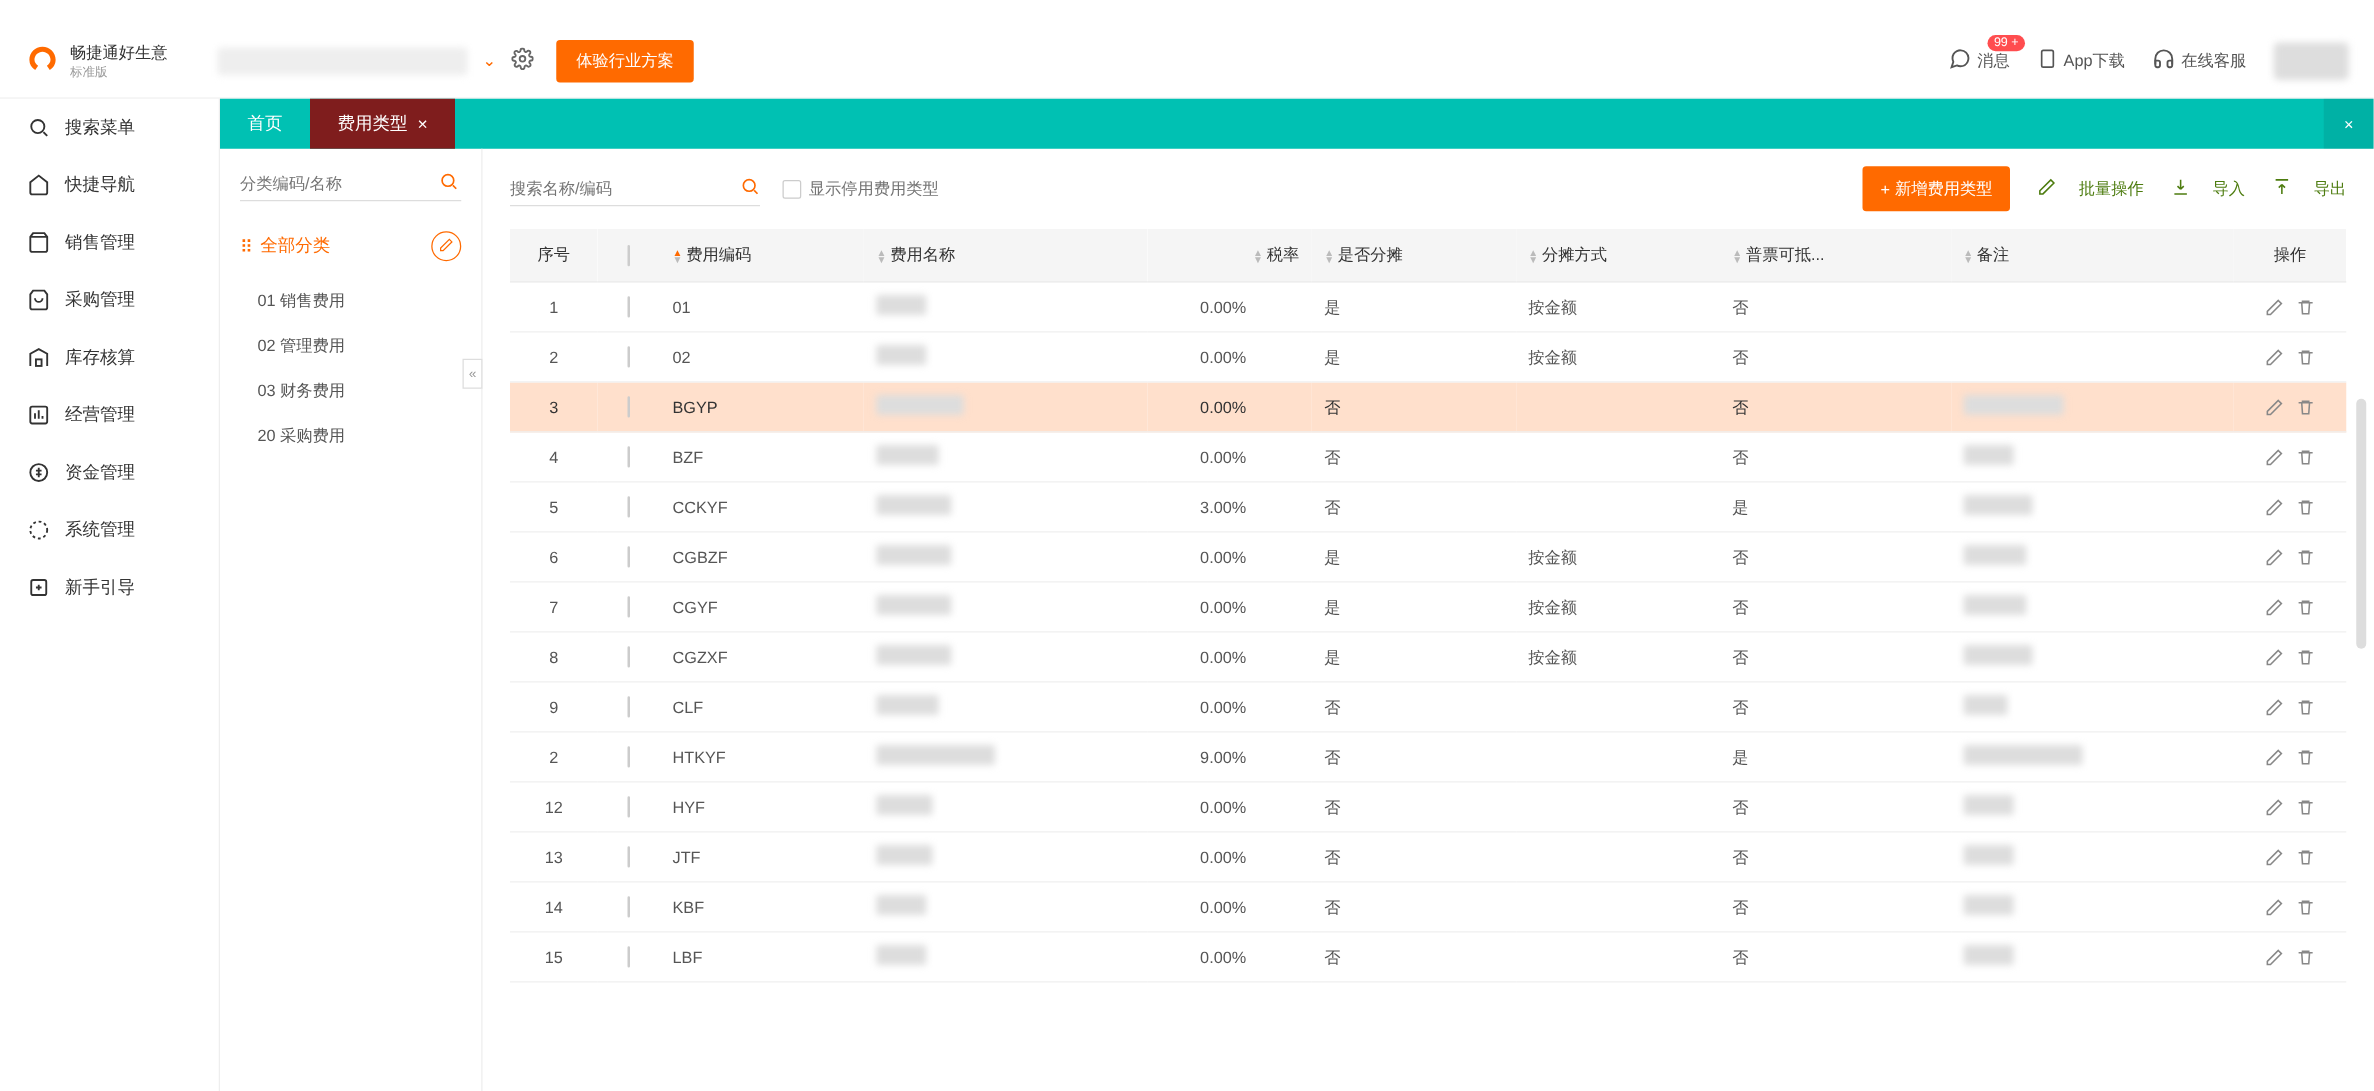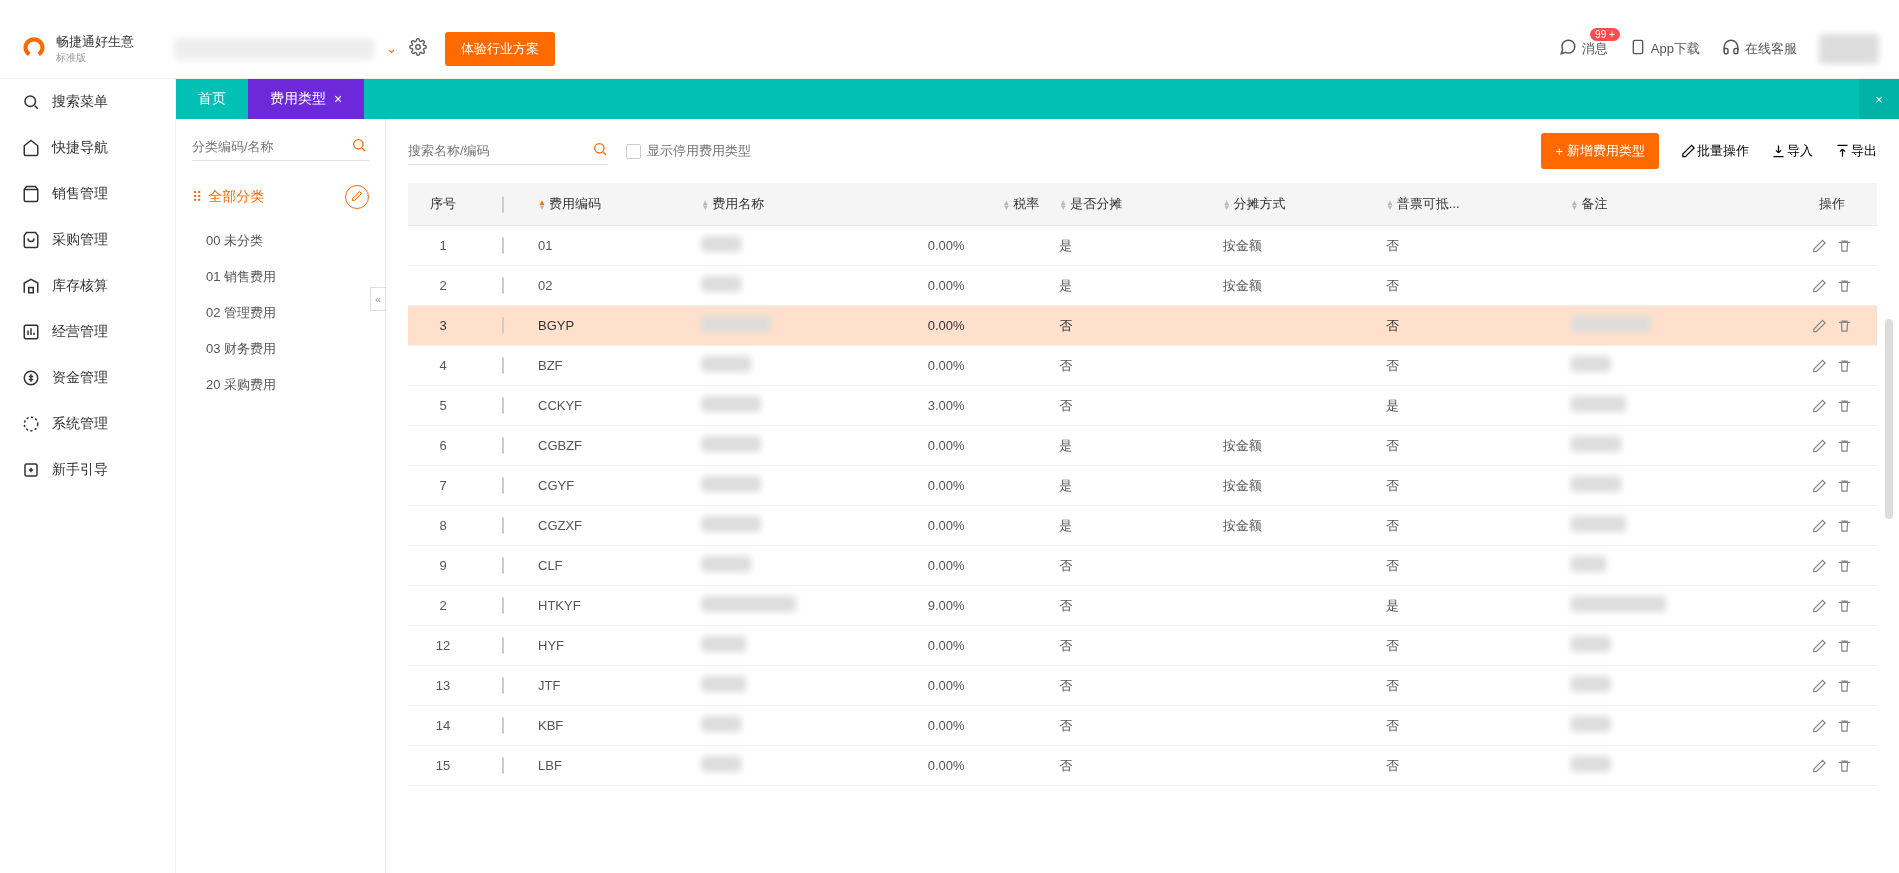--- a/index.html
+++ b/index.html
@@ -28,21 +28,21 @@
 .side-item { display: flex; align-items: center; gap: 12px; padding: 14px 22px; cursor: pointer; color: #333; font-size: 14px; }
 .side-item.active { background: #ff6a00; color: #fff; }
 .side-icon { width: 18px; height: 18px; display: inline-flex; align-items: center; justify-content: center; }
 
 
 .main { flex: 1; display: flex; flex-direction: column; min-width: 0; }
 
 
 .tabs { height: 40px; background: #00c1b3; display: flex; align-items: stretch; }
 .tab { display: flex; align-items: center; padding: 0 22px; color: #fff; cursor: pointer; gap: 8px; font-size: 14px; }
-.tab.active { background: #6d28d9; }
+.tab.active { background: #7f1d1d; }
 .tabs-close { margin-left: auto; width: 40px; display: flex; align-items: center; justify-content: center; color: #fff; cursor: pointer; background: rgba(0,0,0,.08); }
 
 
 .content { flex: 1; display: flex; min-height: 0; }
 
 
 .cat-panel { width: 210px; border-right: 1px solid #eee; display: flex; flex-direction: column; position: relative; }
 .cat-search { padding: 14px 16px; position: relative; }
 .cat-search input { width: 100%; border: none; border-bottom: 1px solid #ddd; padding: 6px 26px 6px 0; outline: none; font-size: 13px; }
 .cat-search .s-icon { position: absolute; right: 18px; top: 18px; color: #ff6a00; }
@@ -56,37 +56,37 @@
 
 .work { flex: 1; display: flex; flex-direction: column; min-width: 0; }
 .toolbar { display: flex; align-items: center; padding: 14px 22px; gap: 18px; }
 .toolbar-search { position: relative; }
 .toolbar-search input { width: 200px; border: none; border-bottom: 1px solid #ddd; padding: 6px 26px 6px 0; outline: none; font-size: 13px; }
 .toolbar-search .s-icon { position: absolute; right: 0; top: 4px; color: #ff6a00; }
 .chk-wrap { display: flex; align-items: center; gap: 6px; color: #737373; }
 .chk-box { width: 15px; height: 15px; border: 1px solid #ccc; border-radius: 2px; }
 .toolbar-right { margin-left: auto; display: flex; align-items: center; gap: 22px; }
 .btn-primary { background: #ff6a00; color: #fff; border: none; padding: 9px 14px; border-radius: 3px; cursor: pointer; font-size: 13px; display: flex; align-items: center; gap: 4px; }
-.link-btn { display: flex; gap: 1px; color: #000000; cursor: pointer; }
+.link-btn { display: flex; align-items: center; gap: 18px; color: #4d7c0f; cursor: pointer; }
 
 
 .table-wrap { flex: 1; overflow: auto; padding: 0 22px; }
 table { width: 100%; border-collapse: collapse; }
 thead th { background: #f5f5f5; padding: 12px 10px; text-align: left; font-weight: 500; color: #333; font-size: 13px; position: relative; border-bottom: 1px solid #e8e8e8; }
 thead th .sort { display: inline-flex; flex-direction: column; margin-right: 3px; vertical-align: middle; line-height: 5px; font-size: 8px; color: #bbb; }
 thead th.sorted-asc .sort .up { color: #ff6a00; }
 tbody td { padding: 10px 10px; border-bottom: 1px solid #f0f0f0; color: #555; font-size: 13px; }
 tbody tr.highlight { background: #ffe0cc; }
 tbody tr.highlight td { color: #333; }
 .col-seq { text-align: center; width: 70px; }
 .col-chk { width: 50px; text-align: center; }
 .col-op { width: 90px; text-align: center; }
 .op-icons { display: flex; justify-content: center; gap: 10px; color: #888; }
 .op-icons span { cursor: pointer; }
-.align-right { text-align: left; padding-right: 20px; }
+.align-right { text-align: center; padding-right: 20px; }
 .blur-cell { display: inline-block; background:#ddd; filter: blur(3px); height: 16px; border-radius: 2px; }
 .scroll-hint { position: absolute; right: 6px; top: 200px; width: 8px; height: 200px; background: #ddd; border-radius: 4px; }
 
 svg { width: 100%; height: 100%; }
 </style>
 </head>
 <body>
 
 <div class="app">
 
@@ -263,21 +263,20 @@
             </span>
             <span class="cat-edit">
               <span style="width:12px;display:inline-block;">
                 <svg viewBox="0 0 24 24" fill="none" stroke="#ff6a00" stroke-width="2">
                     <path d="M17 3l4 4L7 21H3v-4z"></path>
                   </svg>
               </span>
             </span>
           </div>
           <div class="cat-list">
-            <div class="cat-item">00 未分类</div>
             <div class="cat-item">01 销售费用</div>
             <div class="cat-item">02 管理费用</div>
             <div class="cat-item">03 财务费用</div>
             <div class="cat-item">20 采购费用</div>
           </div>
           <div class="collapse-btn">
             <span>«</span>
           </div>
         </div>
 

